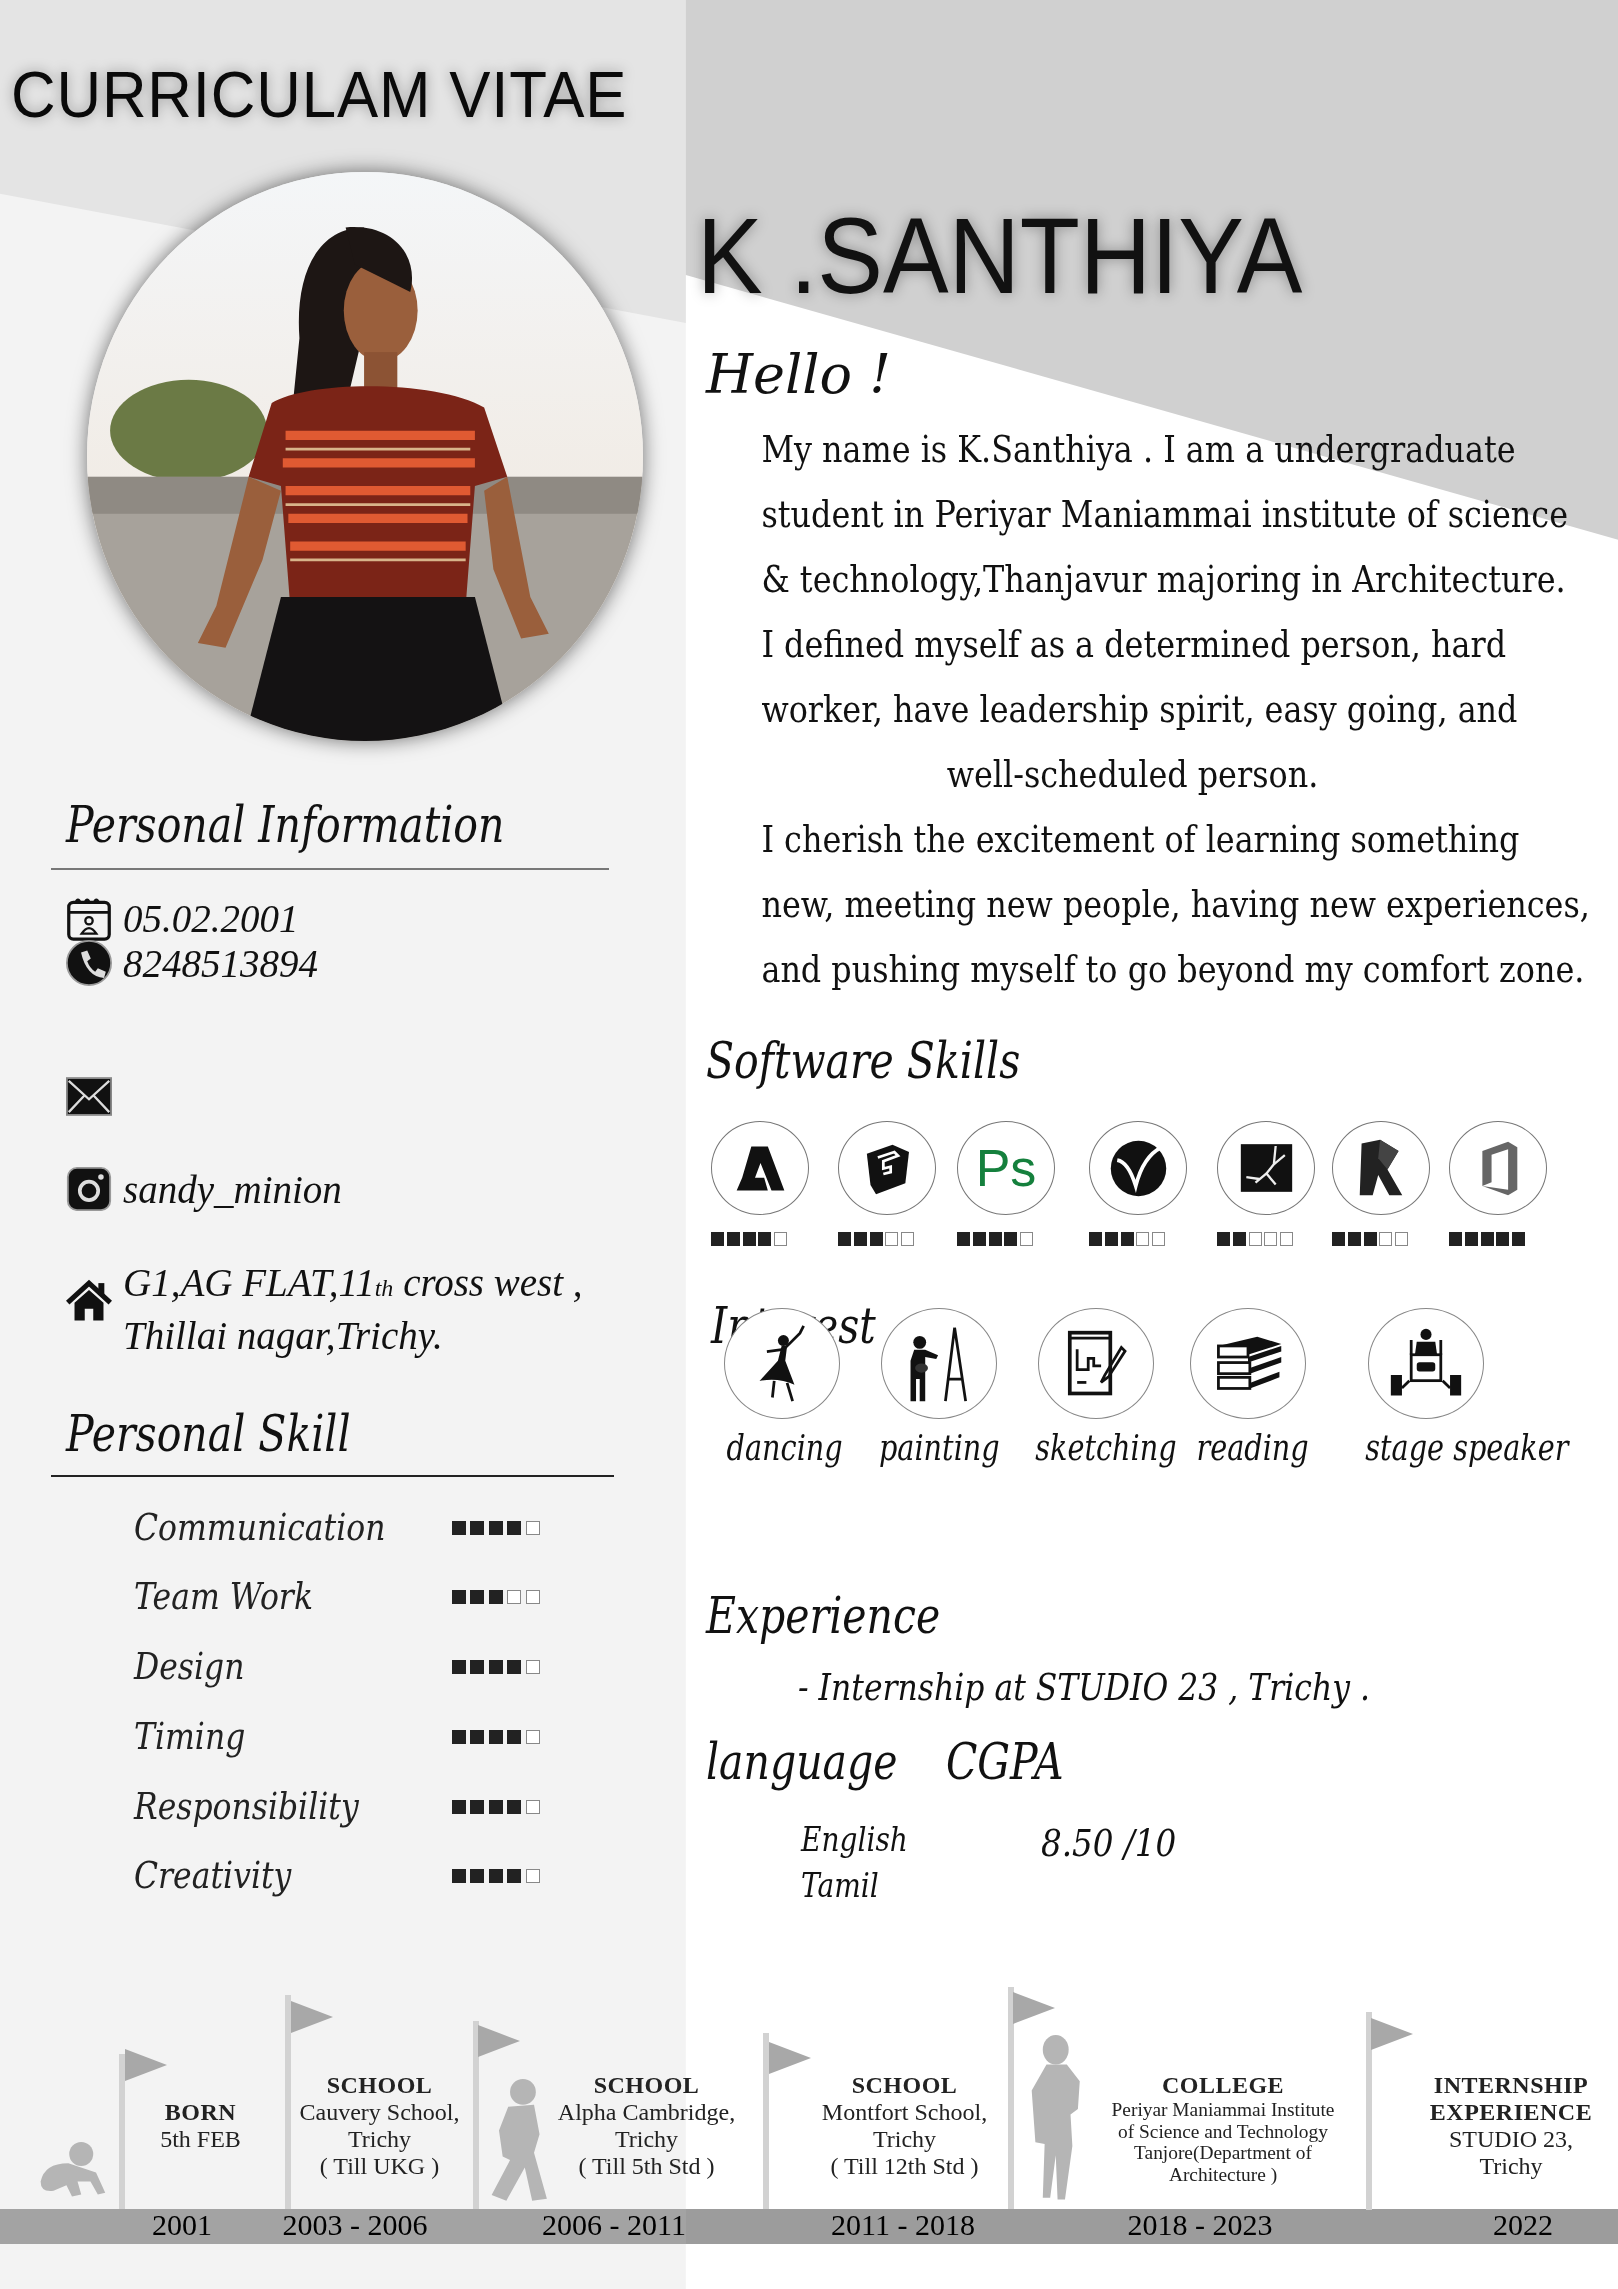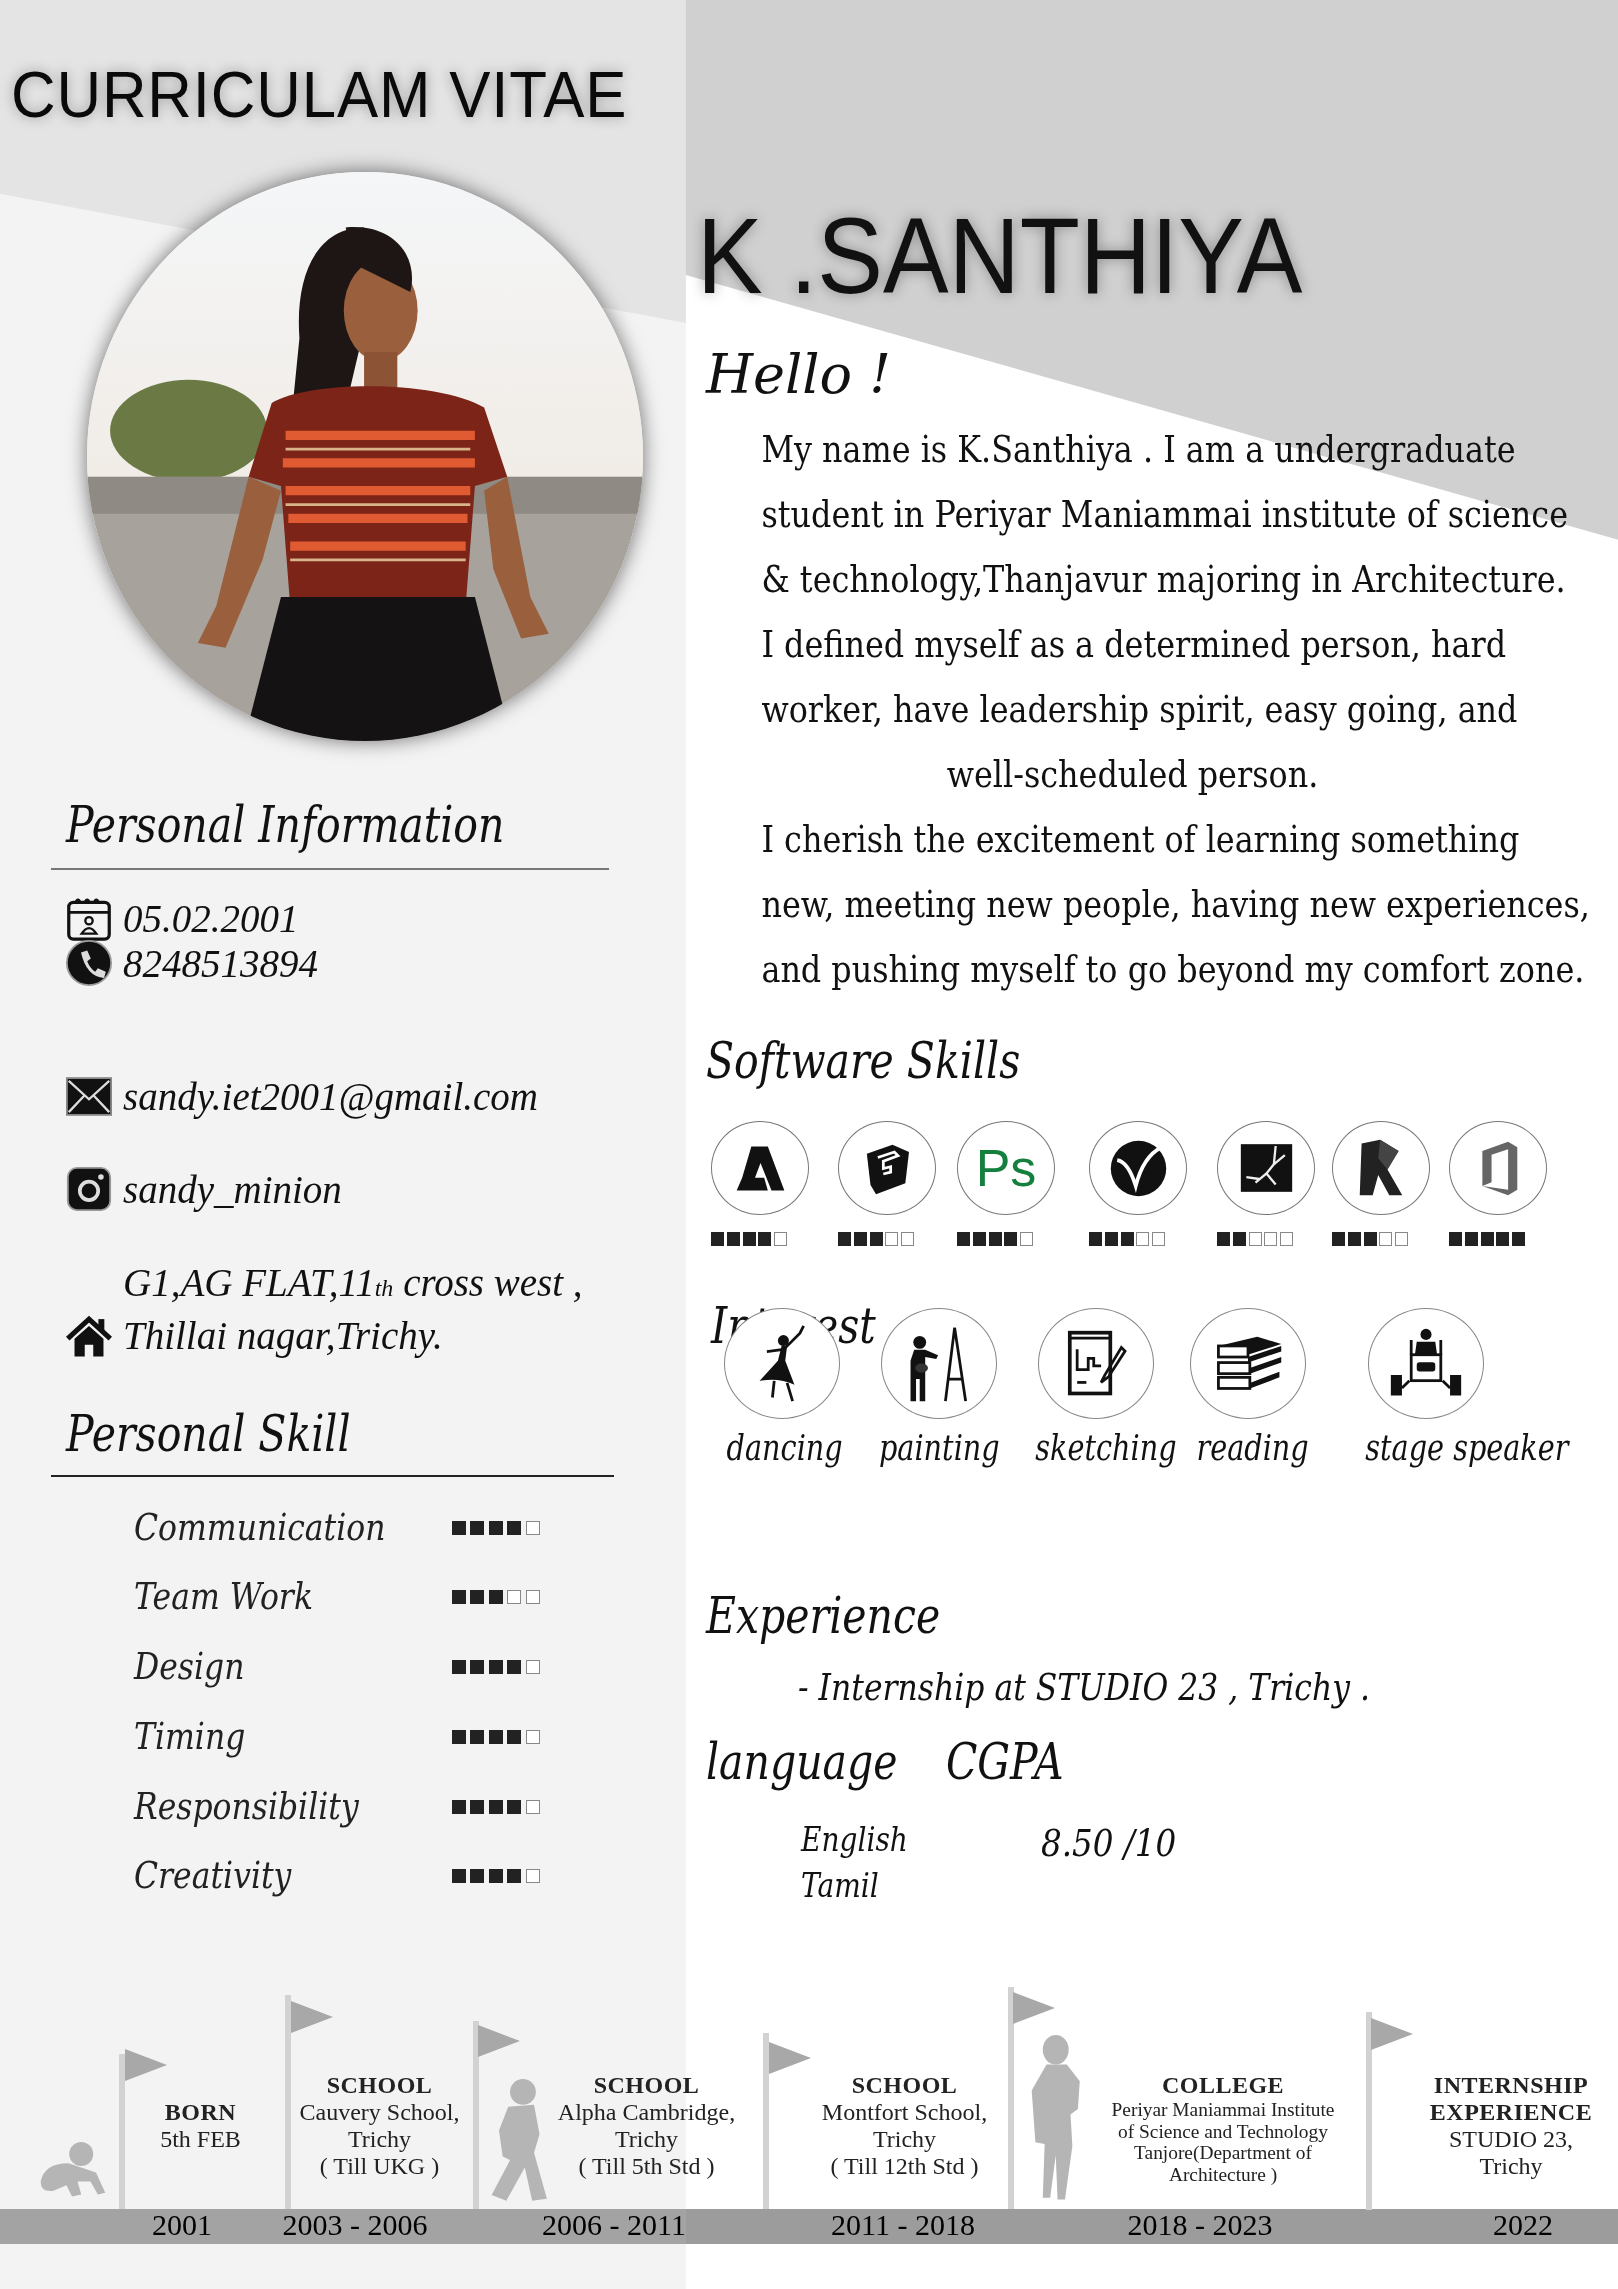--- a/index.html
+++ b/index.html
@@ -151,35 +151,34 @@
 </div>
 
 <div class="abs pi-row" style="top:1073px;">
   <span class="ico">
     <svg width="46" height="39" viewBox="0 0 50 42">
         <rect x="1" y="1" width="48" height="40" fill="#111" stroke="#888" stroke-width="2"></rect>
         <path d="M3 4 L25 24 L47 4" stroke="#ddd" stroke-width="2.5" fill="none"></path>
         <path d="M3 38 L20 20 M47 38 L30 20" stroke="#ddd" stroke-width="2.5"></path>
       </svg>
   </span>
-  <span>sandy.iet2001@gmail.com</span>
 </div>
 
 <div class="abs pi-row" style="top:1166px;">
   <span class="ico">
     <svg width="46" height="46" viewBox="0 0 50 50">
         <rect x="2" y="2" width="46" height="46" rx="10" fill="#111" stroke="#999" stroke-width="2"></rect>
         <circle cx="25" cy="27" r="10" fill="none" stroke="#ddd" stroke-width="4"></circle>
         <circle cx="38" cy="12" r="3" fill="#ddd"></circle>
       </svg>
   </span>
   <span>sandy_minion</span>
 </div>
 
-<div class="abs pi-row addr" style="top:1259px; align-items:flex-end;">
+<div class="abs pi-row addr" style="top:1259px; align-items:flex-start;">
   <span class="ico" style="margin-top:18.5px;">
     <svg width="50" height="46" viewBox="0 0 54 50">
         <path d="M2 27 L27 4 L52 27" fill="none" stroke="#111" stroke-width="6"></path>
         <rect x="38" y="4" width="7" height="14" fill="#111"></rect>
         <path d="M10 27 L27 12 L44 27 L44 48 L32 48 L32 34 L22 34 L22 48 L10 48 Z" fill="#111"></path>
       </svg>
   </span>
   <span>
     <span>G1,AG FLAT,11</span><sub>th</sub><span> cross west ,</span><br>
     <span>Thillai nagar,Trichy.</span>

